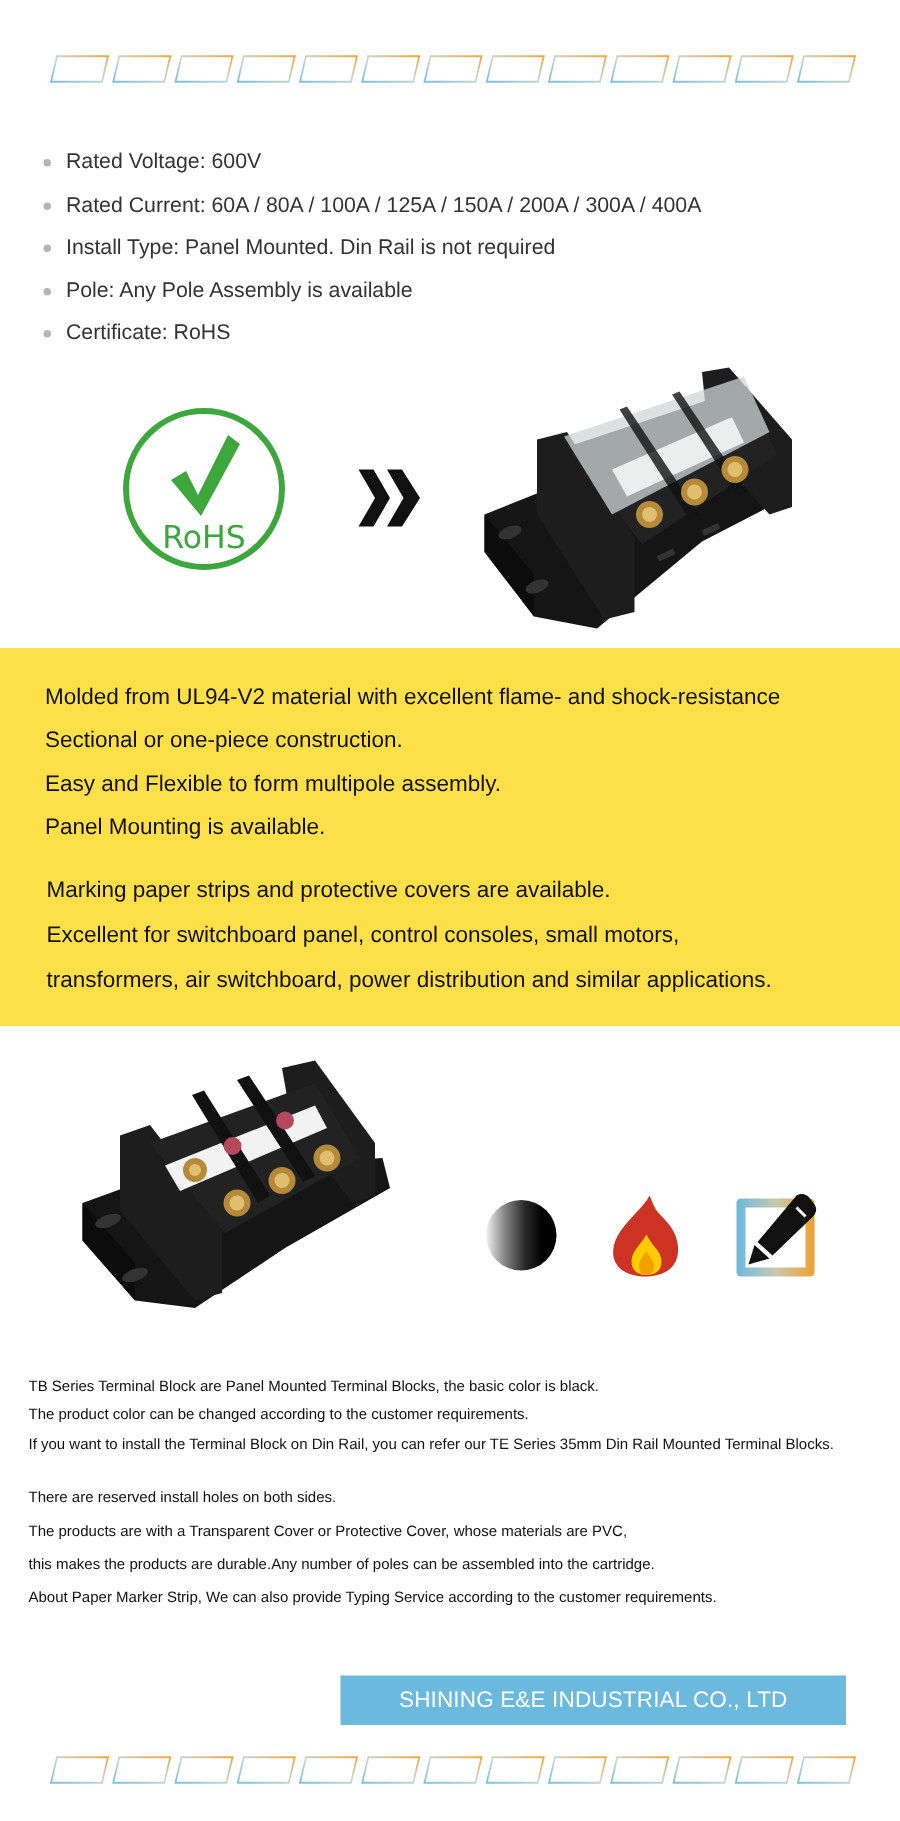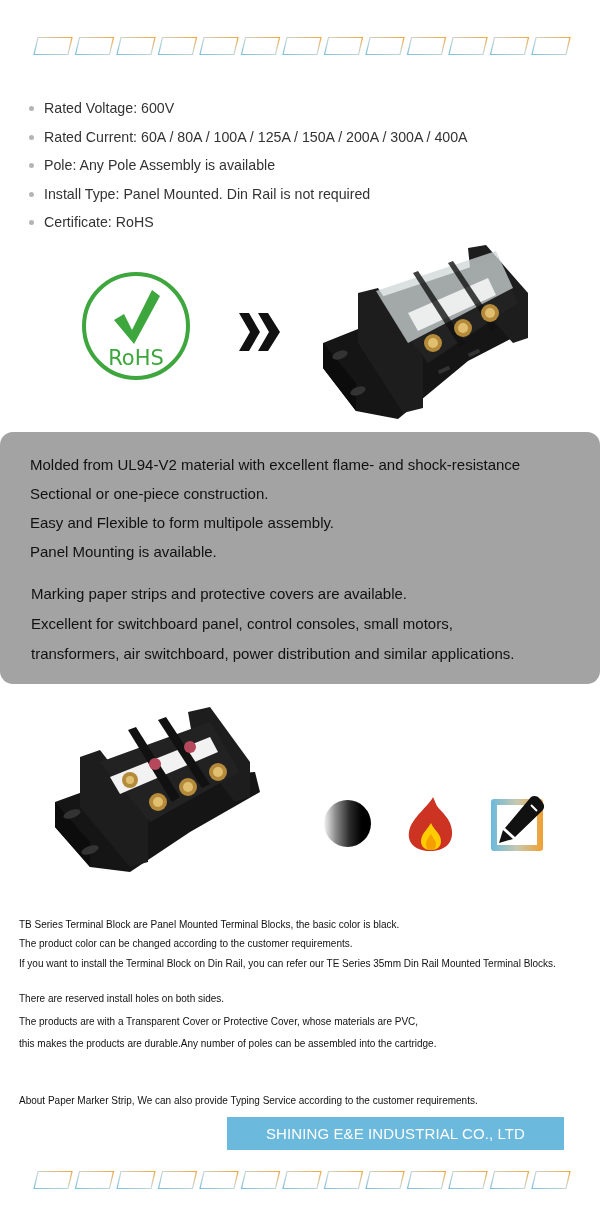--- a/index.html
+++ b/index.html
@@ -10,21 +10,21 @@
   .deco-row svg { display: block; }
 
   .spec-list { position: absolute; left: 0; top: 97px; width: 600px; list-style: none; }
   .spec-item { position: relative; height: 28.5px; padding-left: 44px; font-size: 14.2px; line-height: 22px; color: #333; white-space: nowrap; }
   .spec-bullet { position: absolute; left: 29px; top: 9px; width: 5px; height: 5px; border-radius: 50%; background: #b5b5b5; }
 
   .rohs { position: absolute; left: 80px; top: 270px; width: 112px; height: 112px; }
   .chev { position: absolute; left: 238px; top: 312px; width: 44px; height: 40px; }
   .product1 { position: absolute; left: 318px; top: 243px; width: 210px; height: 180px; }
 
-  .band { position: absolute; left: 0; top: 432px; width: 600px; height: 252px; background: #a3a3a3; border-radius: 13px; }
+  .band { position: absolute; left: 0; top: 432px; width: 600px; height: 252px; background: #fde047; }
   .band-line { position: absolute; left: 30px; font-size: 15px; color: #111; white-space: nowrap; line-height: 20px; }
 
   .product2 { position: absolute; left: 50px; top: 702px; width: 215px; height: 172px; }
   .icon-black { position: absolute; left: 324px; top: 800px; width: 47px; height: 47px; border-radius: 50%;
     background: linear-gradient(90deg, #f4f4f4 0%, #8a8a8a 25%, #2a2a2a 55%, #000 80%); }
   .icon-flame { position: absolute; left: 407px; top: 796px; width: 47px; height: 56px; }
   .icon-edit { position: absolute; left: 487px; top: 795px; width: 60px; height: 58px; }
 
   .small-para { position: absolute; left: 19px; font-size: 10px; color: #111; white-space: nowrap; line-height: 14px; }
 
@@ -57,22 +57,22 @@
         <path d="M453 1.5 L487 1.5 L483 18.5 L449 18.5 Z"></path>
         <path d="M494.5 1.5 L528.5 1.5 L524.5 18.5 L490.5 18.5 Z"></path>
         <path d="M536 1.5 L570 1.5 L566 18.5 L532 18.5 Z"></path>
       </g>
   </svg>
 </div>
 
 <ul class="spec-list">
   <li class="spec-item"><span class="spec-bullet"></span><span>Rated Voltage: 600V</span></li>
   <li class="spec-item"><span class="spec-bullet"></span><span>Rated Current: 60A / 80A / 100A / 125A / 150A / 200A / 300A / 400A</span></li>
+  <li class="spec-item"><span class="spec-bullet"></span><span>Install Type: Panel Mounted. Din Rail is not required</span></li>
   <li class="spec-item"><span class="spec-bullet"></span><span>Pole: Any Pole Assembly is available</span></li>
-  <li class="spec-item"><span class="spec-bullet"></span><span>Install Type: Panel Mounted. Din Rail is not required</span></li>
   <li class="spec-item"><span class="spec-bullet"></span><span>Certificate: RoHS</span></li>
 </ul>
 
 <div class="rohs">
   <svg width="112" height="112" viewBox="0 0 112 112">
     <circle cx="56" cy="56" r="52" fill="none" stroke="#3da63d" stroke-width="4"></circle>
     <path d="M34 50 L44 44 L52 60 L72 20 L80 26 L54 74 Z" fill="#3da63d"></path>
     <text x="56" y="95" text-anchor="middle" font-family="DejaVu Sans, sans-serif" font-size="21" fill="#3da63d">RoHS</text>
   </svg>
 </div>
@@ -175,21 +175,21 @@
   </svg>
 </div>
 
 <div class="small-para" style="top:918px;">TB Series Terminal Block are Panel Mounted Terminal Blocks, the basic color is black.</div>
 <div class="small-para" style="top:937px;">The product color can be changed according to the customer requirements.</div>
 <div class="small-para" style="top:957px;text-align:center;">If you want to install the Terminal Block on Din Rail, you can refer our TE Series 35mm Din Rail Mounted Terminal Blocks.</div>
 
 <div class="small-para" style="top:992px;">There are reserved install holes on both sides.</div>
 <div class="small-para" style="top:1015px;">The products are with a Transparent Cover or Protective Cover, whose materials are PVC,</div>
 <div class="small-para" style="top:1037px;">this makes the products are durable.Any number of poles can be assembled into the cartridge.</div>
-<div class="small-para" style="top:1059px;margin-top:35px;">About Paper Marker Strip, We can also provide Typing Service according to the customer requirements.</div>
+<div class="small-para" style="top:1059px;">About Paper Marker Strip, We can also provide Typing Service according to the customer requirements.</div>
 
 <div class="company-banner">SHINING E&amp;E INDUSTRIAL CO., LTD</div>
 
 <div class="deco-row" style="top:1170px;">
   <svg width="600" height="20" viewBox="0 0 600 20">
     <defs>
       <linearGradient id="pg2" x1="0" y1="1" x2="1" y2="0">
         <stop offset="0" stop-color="#7cc0dc"></stop>
         <stop offset="0.5" stop-color="#c8d8d8"></stop>
         <stop offset="1" stop-color="#f0a840"></stop>

